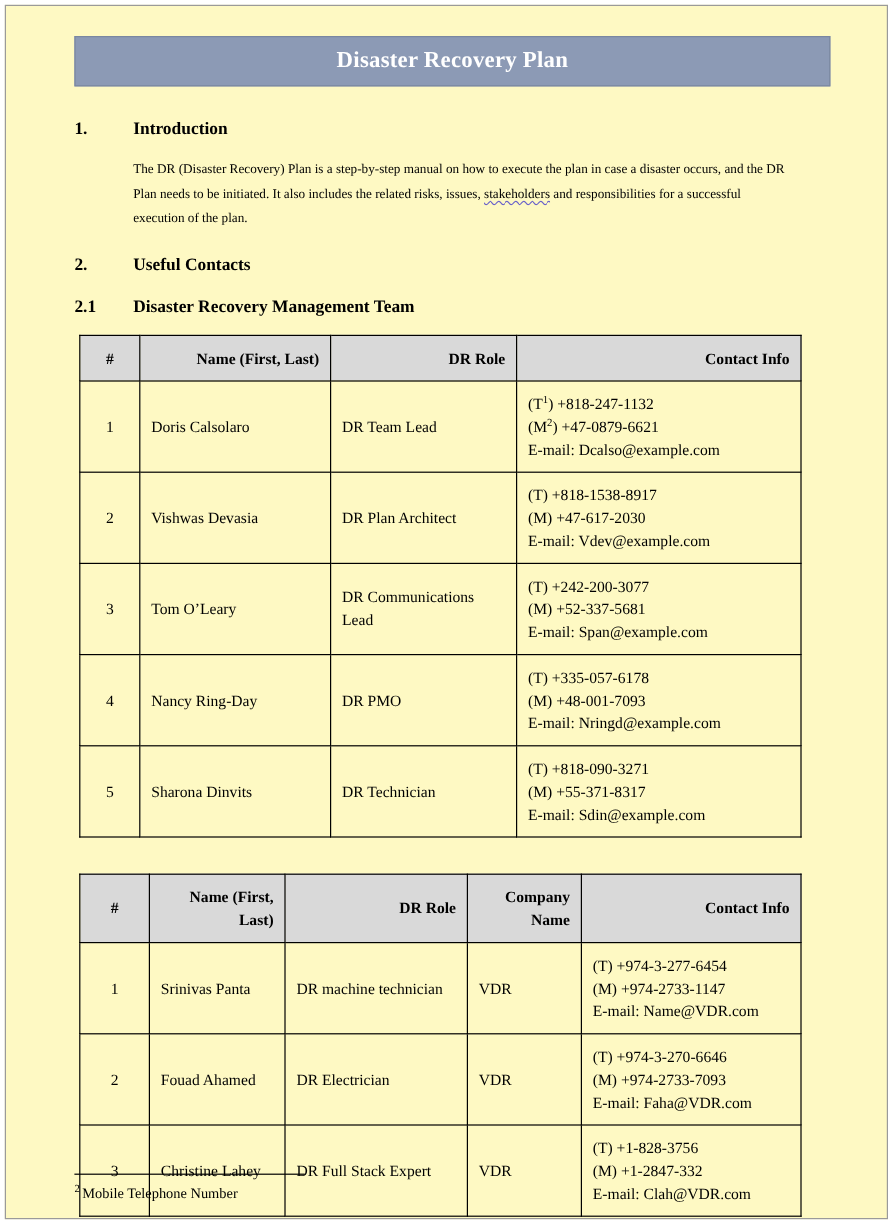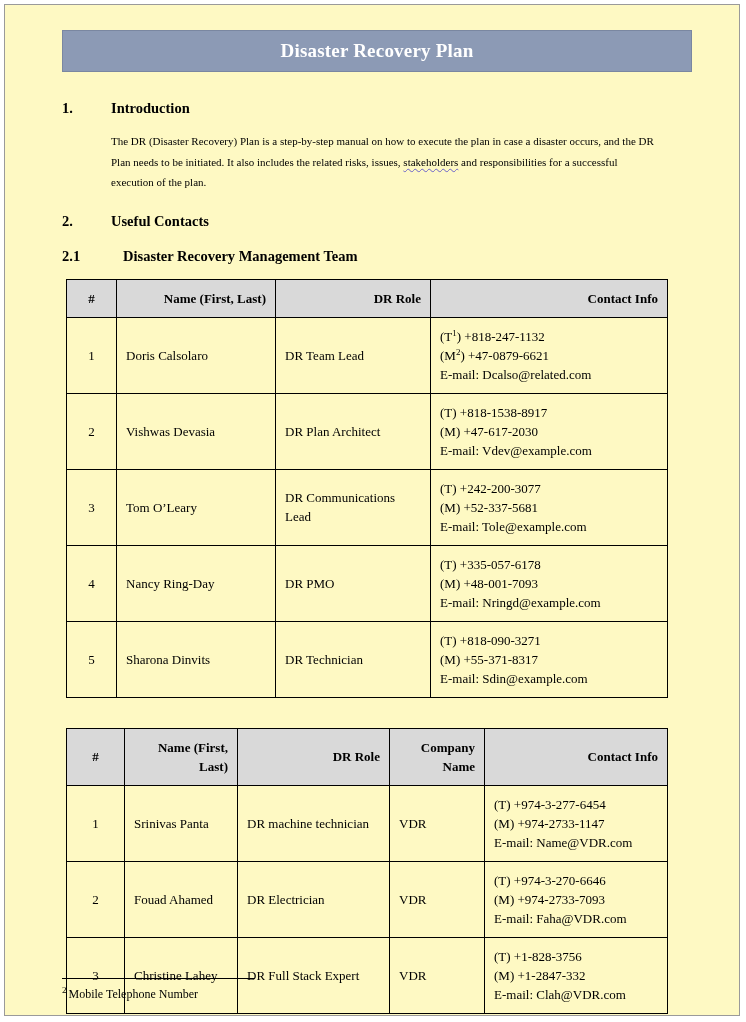--- a/index.html
+++ b/index.html
@@ -60,21 +60,21 @@
     margin-bottom: 14px;
   }
   .heading-row .num {
     width: 49px;
     flex: 0 0 49px;
   }
   .heading-row .txt {
     flex: 1 1 auto;
   }
   .h2 { margin-top: 20px; }
-  .h-sub { margin-top: 18px; gap: 12px; }
+  .h-sub { margin-top: 18px; }
 
   
   .para {
     margin-left: 49px;
     width: 548px;
     font-size: 11px;
     line-height: 20.5px;
     margin-bottom: 4px;
     text-align: left;
   }
@@ -212,41 +212,41 @@
           </tr>
         </thead>
         <tbody>
           <tr>
             <td class="c-num">1</td>
             <td>Doris Calsolaro</td>
             <td>DR Team Lead</td>
             <td class="c-contact">
               <div class="contact-line"><span>(T</span><sup>1</sup><span>) +818-247-1132</span></div>
               <div class="contact-line"><span>(M</span><sup>2</sup><span>) +47-0879-6621</span></div>
-              <div class="contact-line">E-mail: Dcalso@related.com</div>
+              <div class="contact-line">E-mail: Dcalso@example.com</div>
             </td>
           </tr>
           <tr>
             <td class="c-num">2</td>
             <td>Vishwas Devasia</td>
             <td>DR Plan Architect</td>
             <td class="c-contact">
               <div class="contact-line">(T) +818-1538-8917</div>
               <div class="contact-line">(M) +47-617-2030</div>
               <div class="contact-line">E-mail: Vdev@example.com</div>
             </td>
           </tr>
           <tr>
             <td class="c-num">3</td>
             <td>Tom O’Leary</td>
             <td>DR Communications Lead</td>
             <td class="c-contact">
               <div class="contact-line">(T) +242-200-3077</div>
               <div class="contact-line">(M) +52-337-5681</div>
-              <div class="contact-line">E-mail: Tole@example.com</div>
+              <div class="contact-line">E-mail: Span@example.com</div>
             </td>
           </tr>
           <tr>
             <td class="c-num">4</td>
             <td>Nancy Ring-Day</td>
             <td>DR PMO</td>
             <td class="c-contact">
               <div class="contact-line">(T) +335-057-6178</div>
               <div class="contact-line">(M) +48-001-7093</div>
               <div class="contact-line">E-mail: Nringd@example.com</div>

